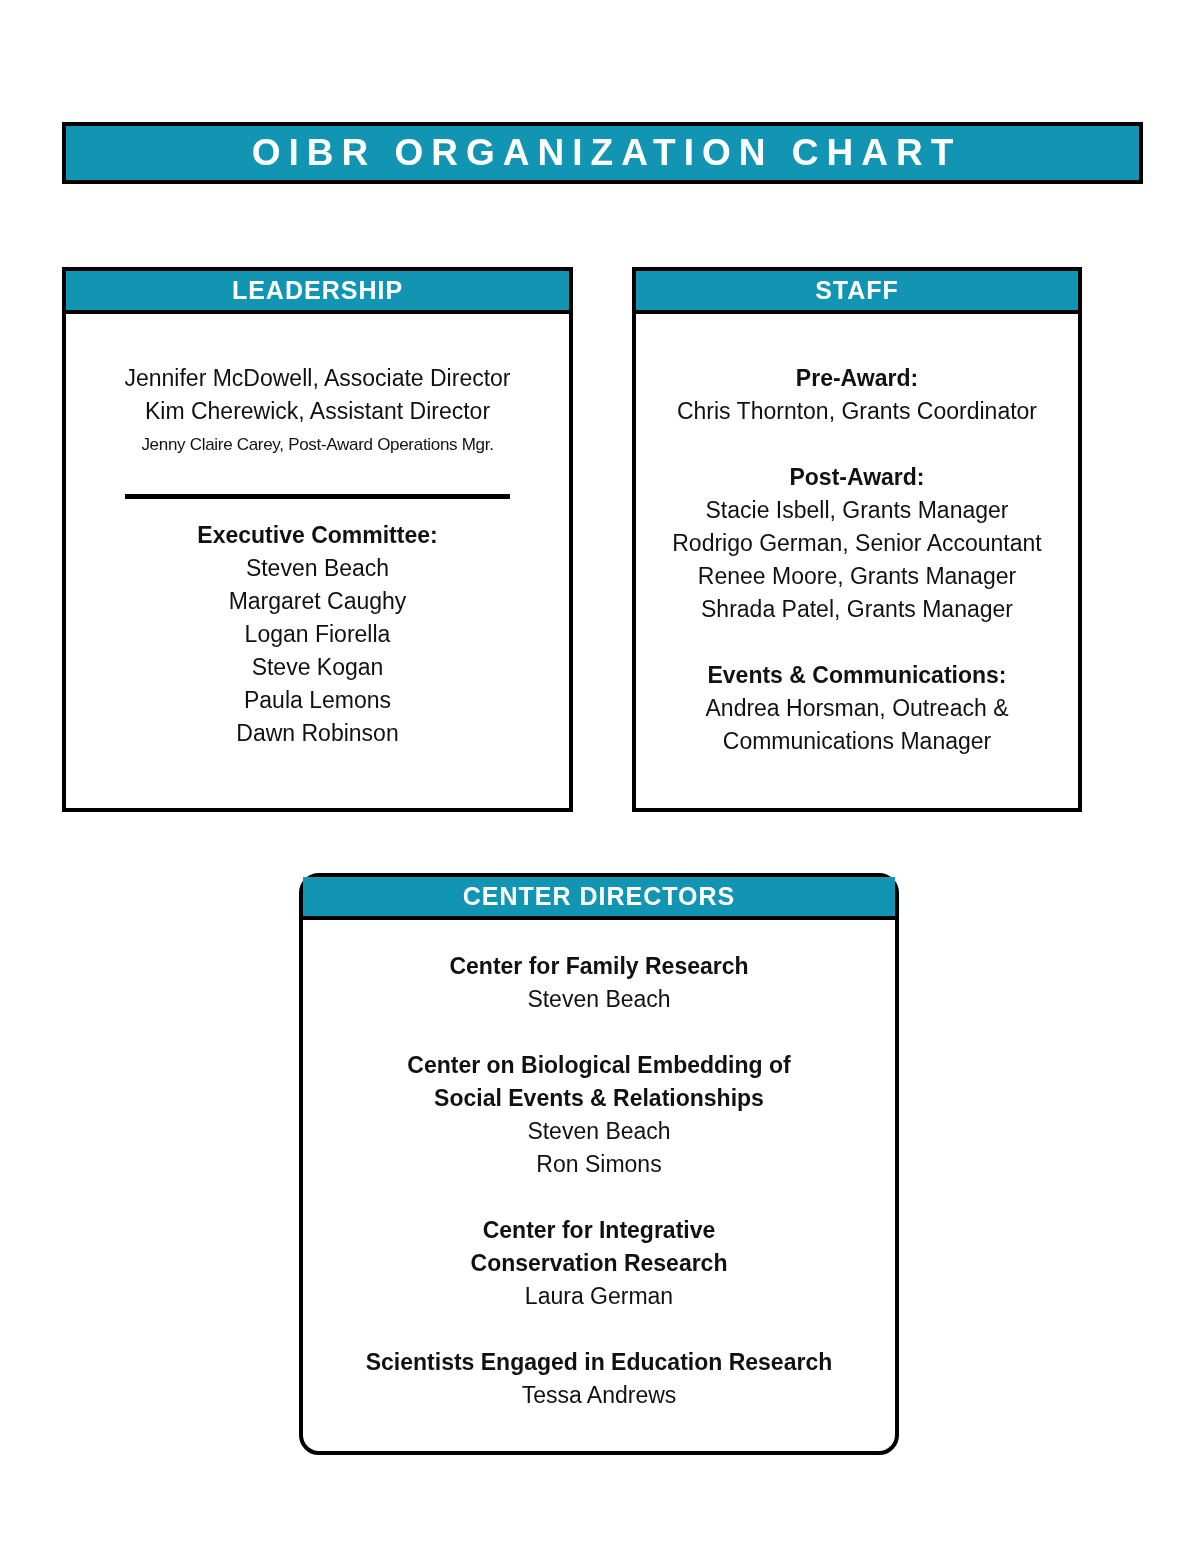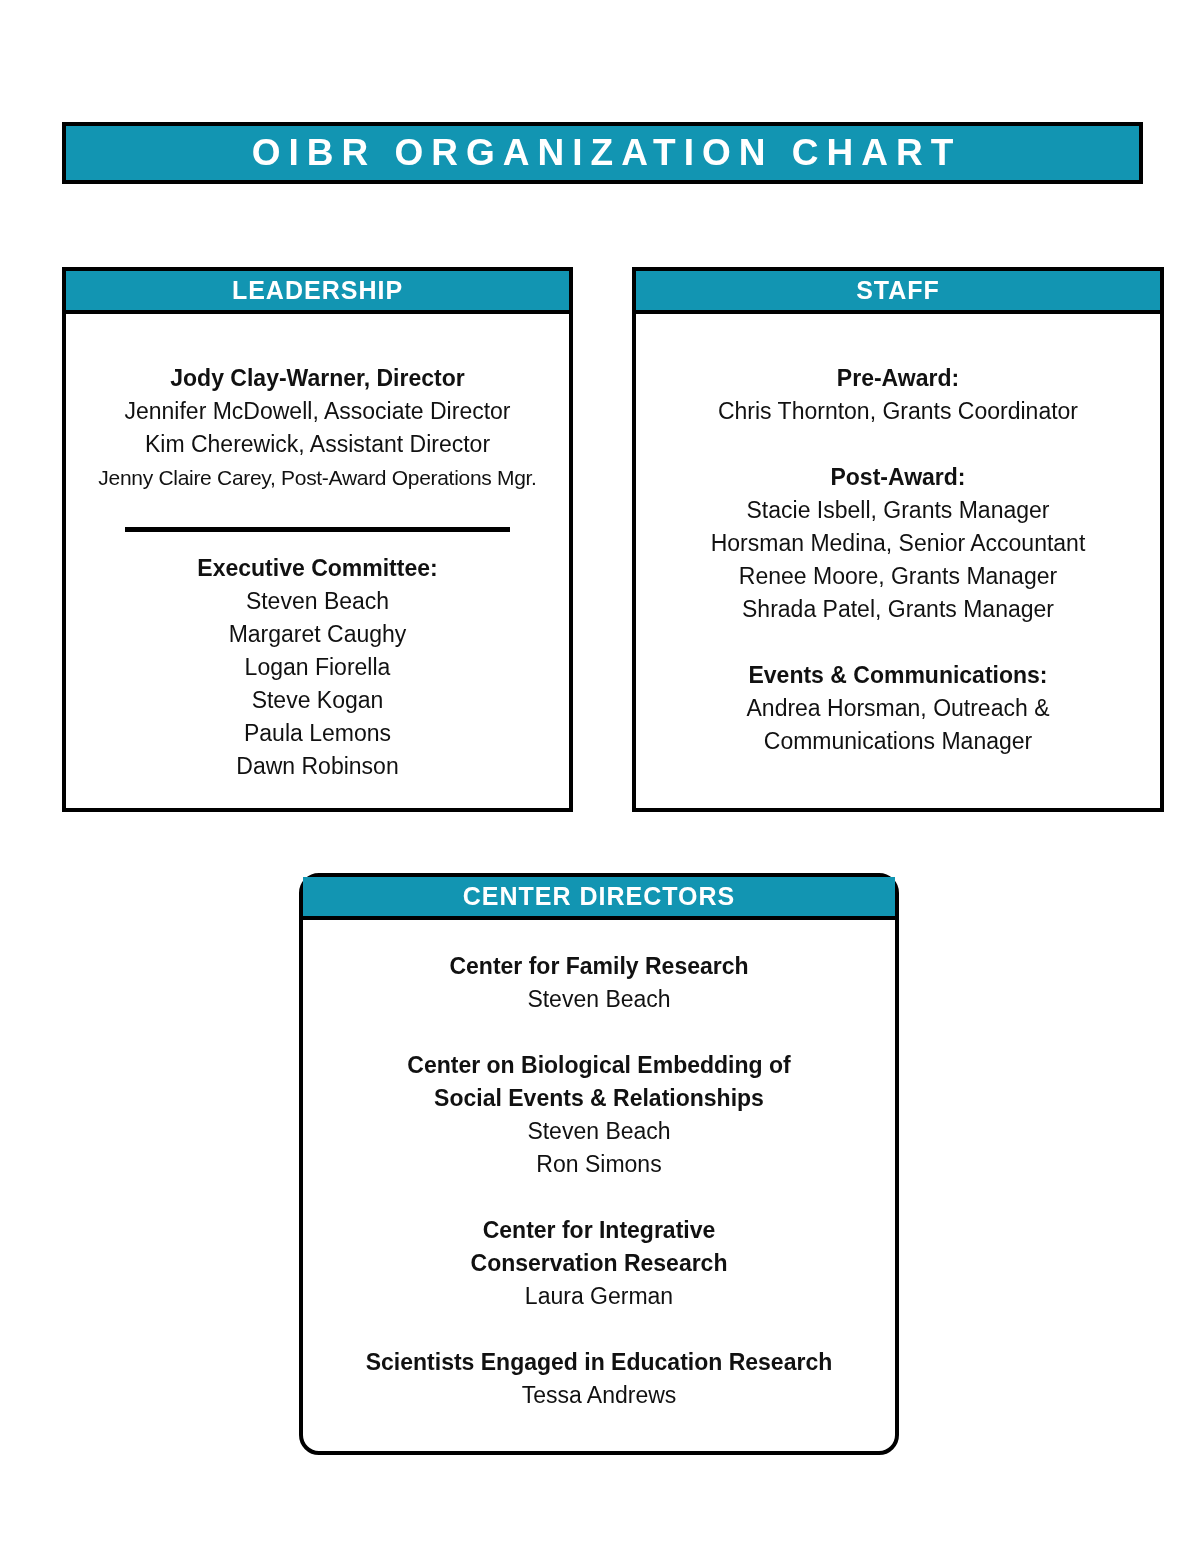--- a/index.html
+++ b/index.html
@@ -47,30 +47,30 @@
     font-weight: bold;
     letter-spacing: 1px;
   }
   .box-body {
     text-align: center;
     font-size: 23px;
     line-height: 33px;
   }
 
   .leadership-box { left: 62px;  top: 267px; width: 511px; height: 545px; }
-  .staff-box      { left: 632px; top: 267px; width: 532px; height: 545px; }
+  .staff-box      { left: 632px; top: 267px; width: 450px; height: 545px; }
   .centers-box    { left: 299px; top: 873px; width: 600px; height: 582px; border-radius: 20px; }
 
   .leadership-box .box-body,
   .staff-box .box-body { padding-top: 48px; }
   .centers-box .box-body { padding-top: 30px; }
 
   .section { margin-bottom: 33px; }
   .bold { font-weight: bold; }
-  .condensed { font-size: 21px; letter-spacing: -0.3px; white-space: nowrap; }
+  .condensed { font-size: 17px; letter-spacing: -0.3px; white-space: nowrap; }
 
   .divider {
     width: 385px; height: 5px;
     background: #000000;
     border: none;
     margin: 24px auto 20px auto;
   }
 </style>
 </head>
 <body>
@@ -78,21 +78,20 @@
 <div class="title-banner">
   <span>OIBR ORGANIZATION CHART</span>
 </div>
 
 <div class="box leadership-box">
   <div class="box-header">
     <span>LEADERSHIP</span>
   </div>
   <div class="box-body">
     <div class="section">
-      <div class="bold">Jody Clay-Warner, Director</div>
       <div>Jennifer McDowell, Associate Director</div>
       <div>Kim Cherewick, Assistant Director</div>
       <div class="condensed">Jenny Claire Carey, Post-Award Operations Mgr.</div>
     </div>
     <div class="divider"></div>
     <div class="section">
       <div class="bold">Executive Committee:</div>
       <div>Steven Beach</div>
       <div>Margaret Caughy</div>
       <div>Logan Fiorella</div>
@@ -108,21 +107,21 @@
     <span>STAFF</span>
   </div>
   <div class="box-body">
     <div class="section">
       <div class="bold">Pre-Award:</div>
       <div>Chris Thornton, Grants Coordinator</div>
     </div>
     <div class="section">
       <div class="bold">Post-Award:</div>
       <div>Stacie Isbell, Grants Manager</div>
-      <div>Horsman Medina, Senior Accountant</div>
+      <div>Rodrigo German, Senior Accountant</div>
       <div>Renee Moore, Grants Manager</div>
       <div>Shrada Patel, Grants Manager</div>
     </div>
     <div class="section">
       <div class="bold">Events &amp; Communications:</div>
       <div>Andrea Horsman, Outreach &amp;</div>
       <div>Communications Manager</div>
     </div>
   </div>
 </div>

